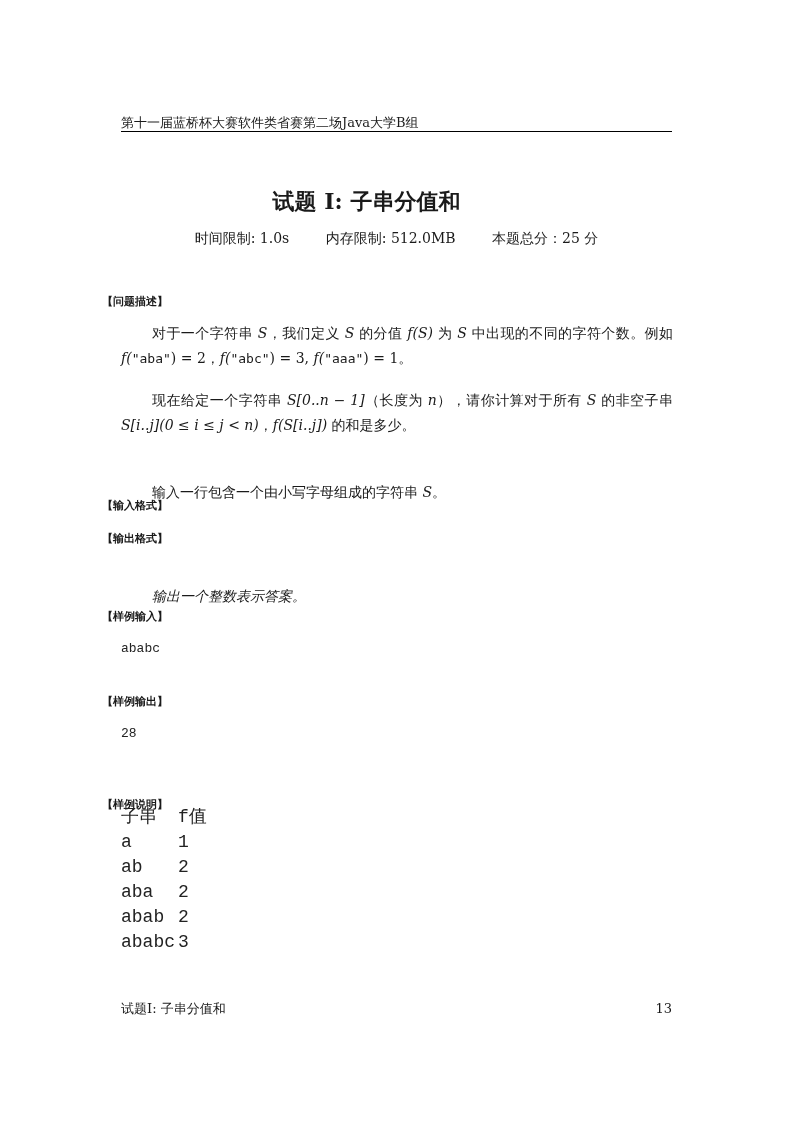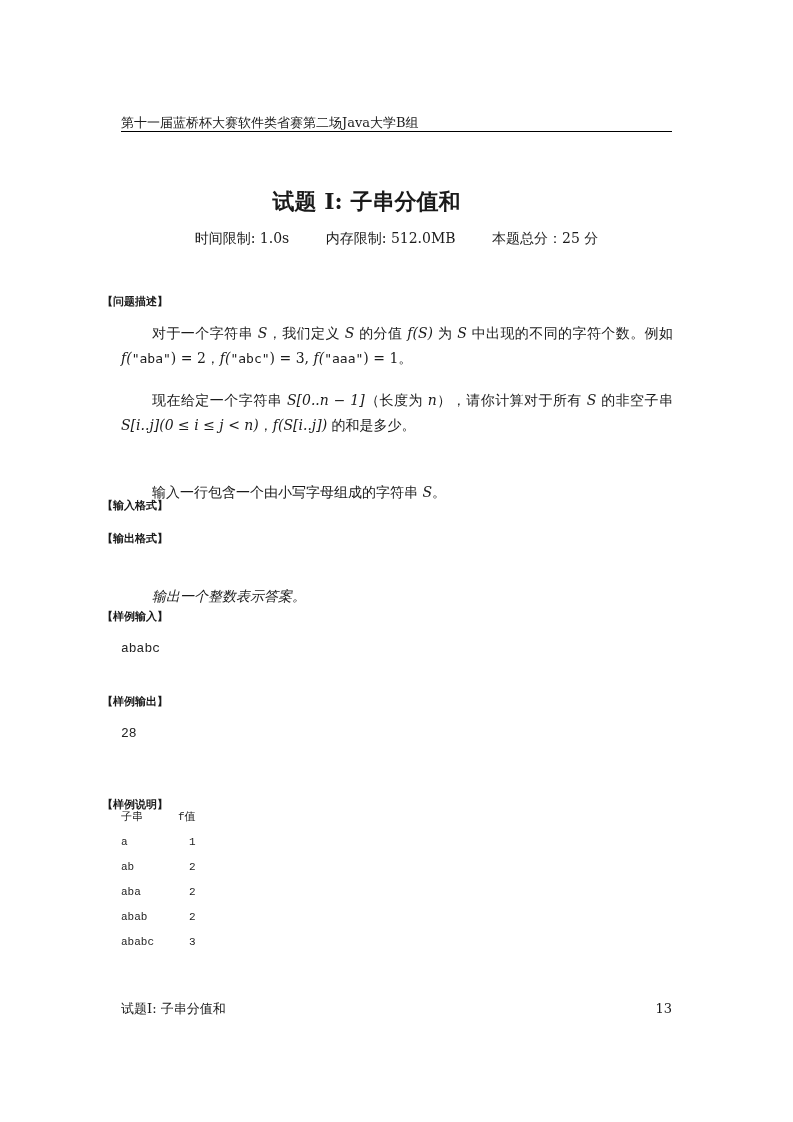--- a/index.html
+++ b/index.html
@@ -37,21 +37,21 @@
     }
     .indent { text-indent: 31px; }
     .m { font-style: italic; font-family: "DejaVu Serif", "Liberation Serif", serif; }
     .mono { font-family: "DejaVu Sans Mono", "Liberation Mono", monospace; font-size: 13px; }
     .code {
       position: absolute; left: 121px; font-family: "Liberation Mono", "DejaVu Sans Mono", monospace;
       font-size: 13px; line-height: 18px; color: #222;
     }
     .tbl { position: absolute; left: 121px; top: 808px; }
     .tbl-row { height: 25px; line-height: 18px; display: flex;
-      font-family: "Liberation Mono", "DejaVu Sans Mono", monospace; font-size: 11px; color: #222; justify-content: space-between; }
+      font-family: "Liberation Mono", "DejaVu Sans Mono", monospace; font-size: 18px; color: #222; }
     .tbl-row .c1 { width: 57px; }
     .page-footer {
       position: absolute; left: 121px; top: 993px; width: 551px; font-size: 13px; line-height: 18px;
       display: flex; justify-content: space-between; margin-top: 7px;
     }
   </style>
 </head>
 <body>
 
 <div class="page-header">第十一届蓝桥杯大赛软件类省赛第二场Java大学B组</div>

